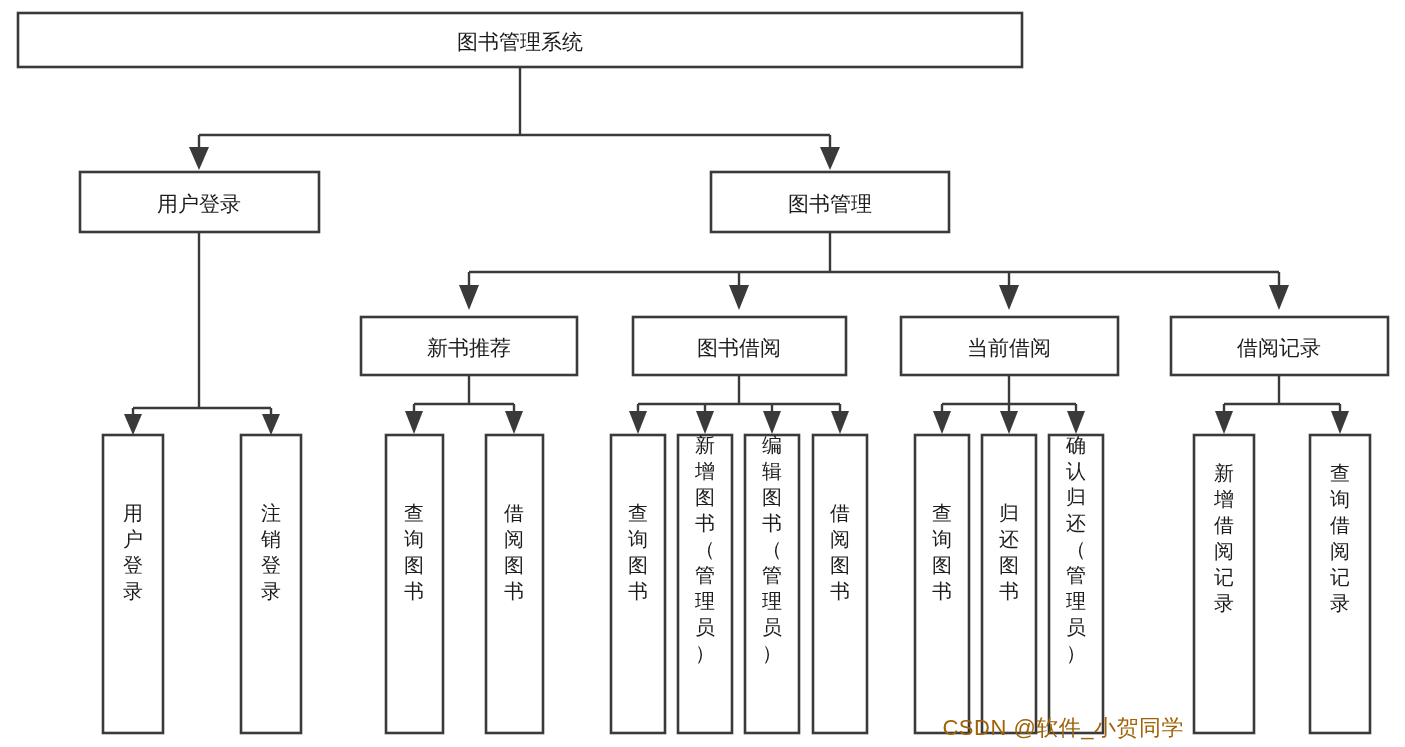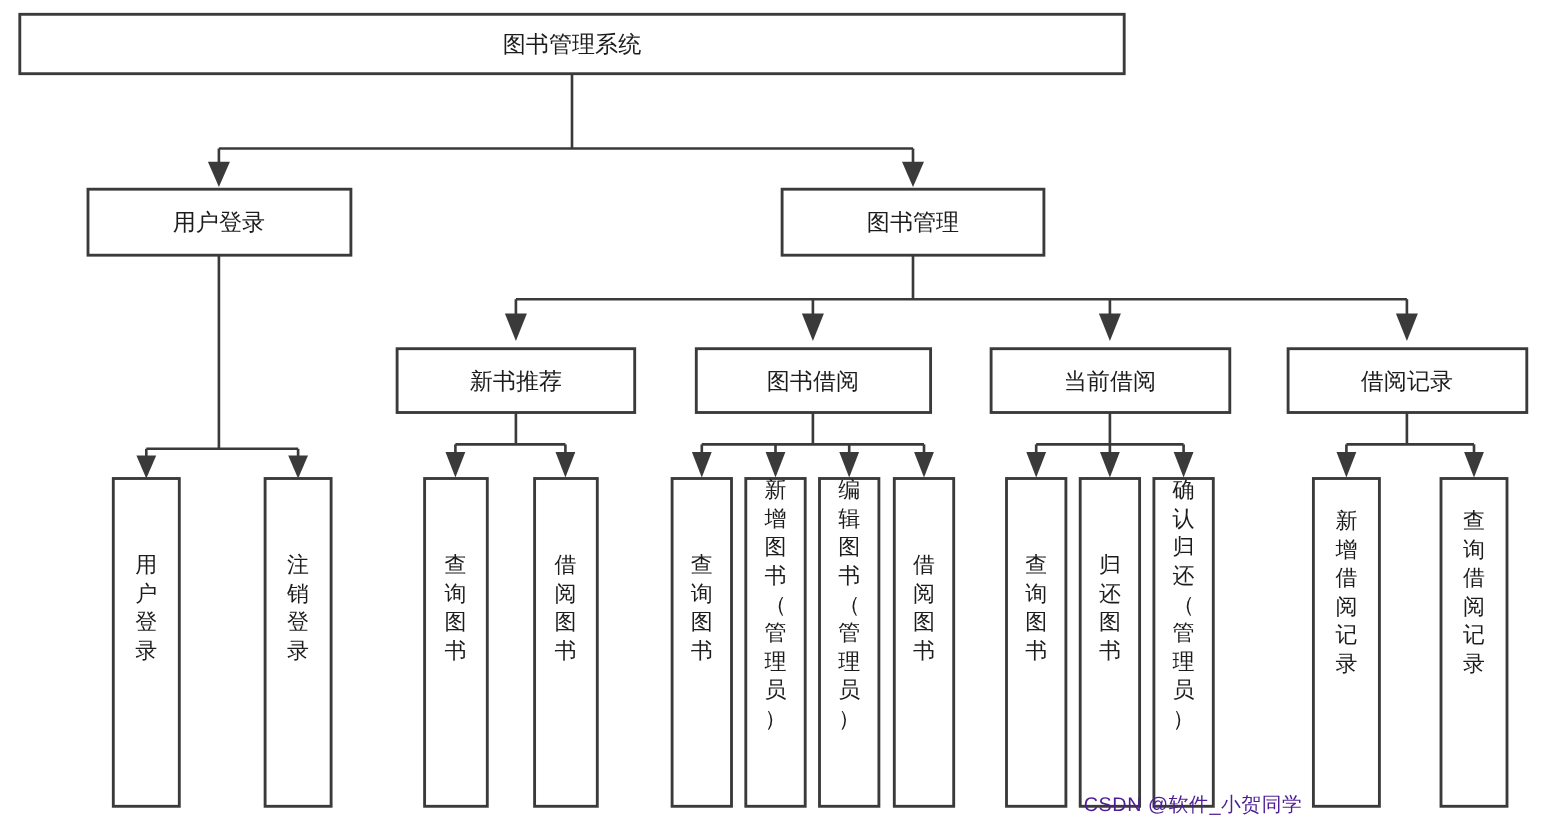--- a/index.html
+++ b/index.html
@@ -54,22 +54,22 @@
     font-family: "Liberation Sans", "DejaVu Sans", sans-serif;
     font-size: 20px;
     fill: #1c1c1c;
     text-anchor: middle;
   }
   .watermark {
     position: absolute;
     right: 14px;
     bottom: 4px;
     font-family: "Liberation Sans", "DejaVu Sans", sans-serif;
-    font-size: 18px;
-    color: #4c1d95;
+    font-size: 22px;
+    color: #a16207;
     letter-spacing: 0.5px;
     white-space: nowrap;
     pointer-events: none;
   }
 </style>
 </head>
 <body>
 
 <div id="diagram-root">
 

